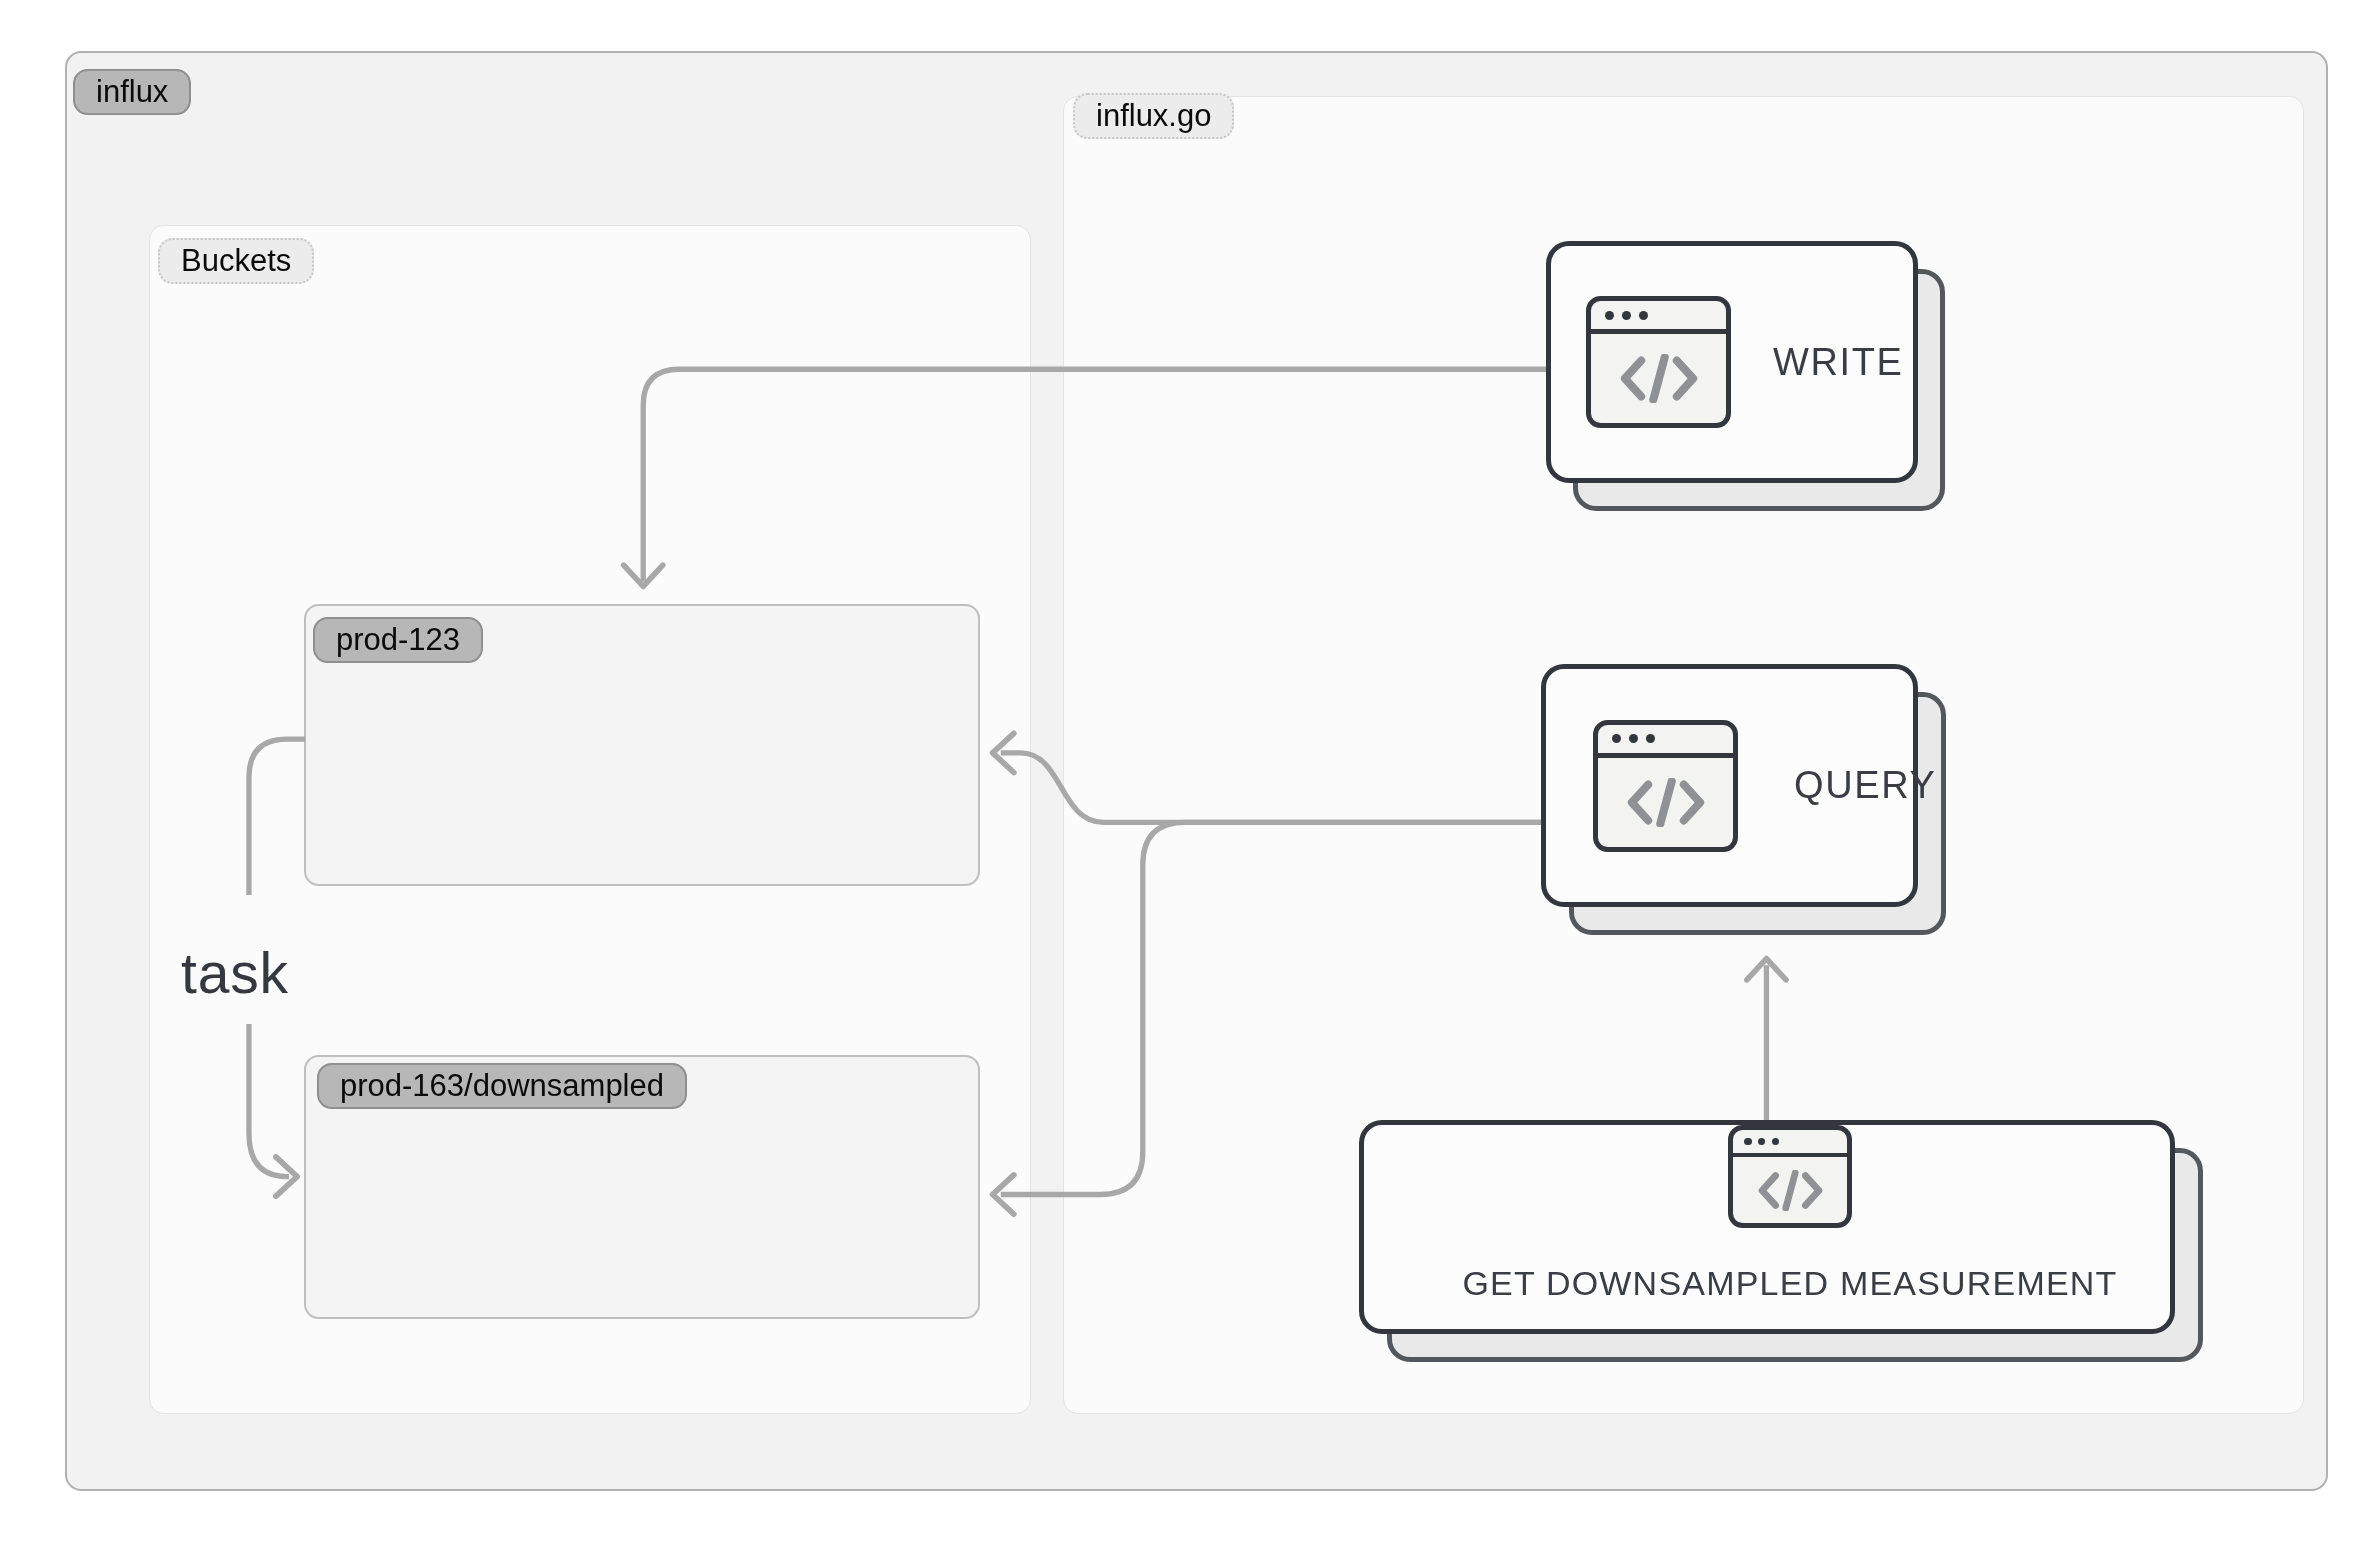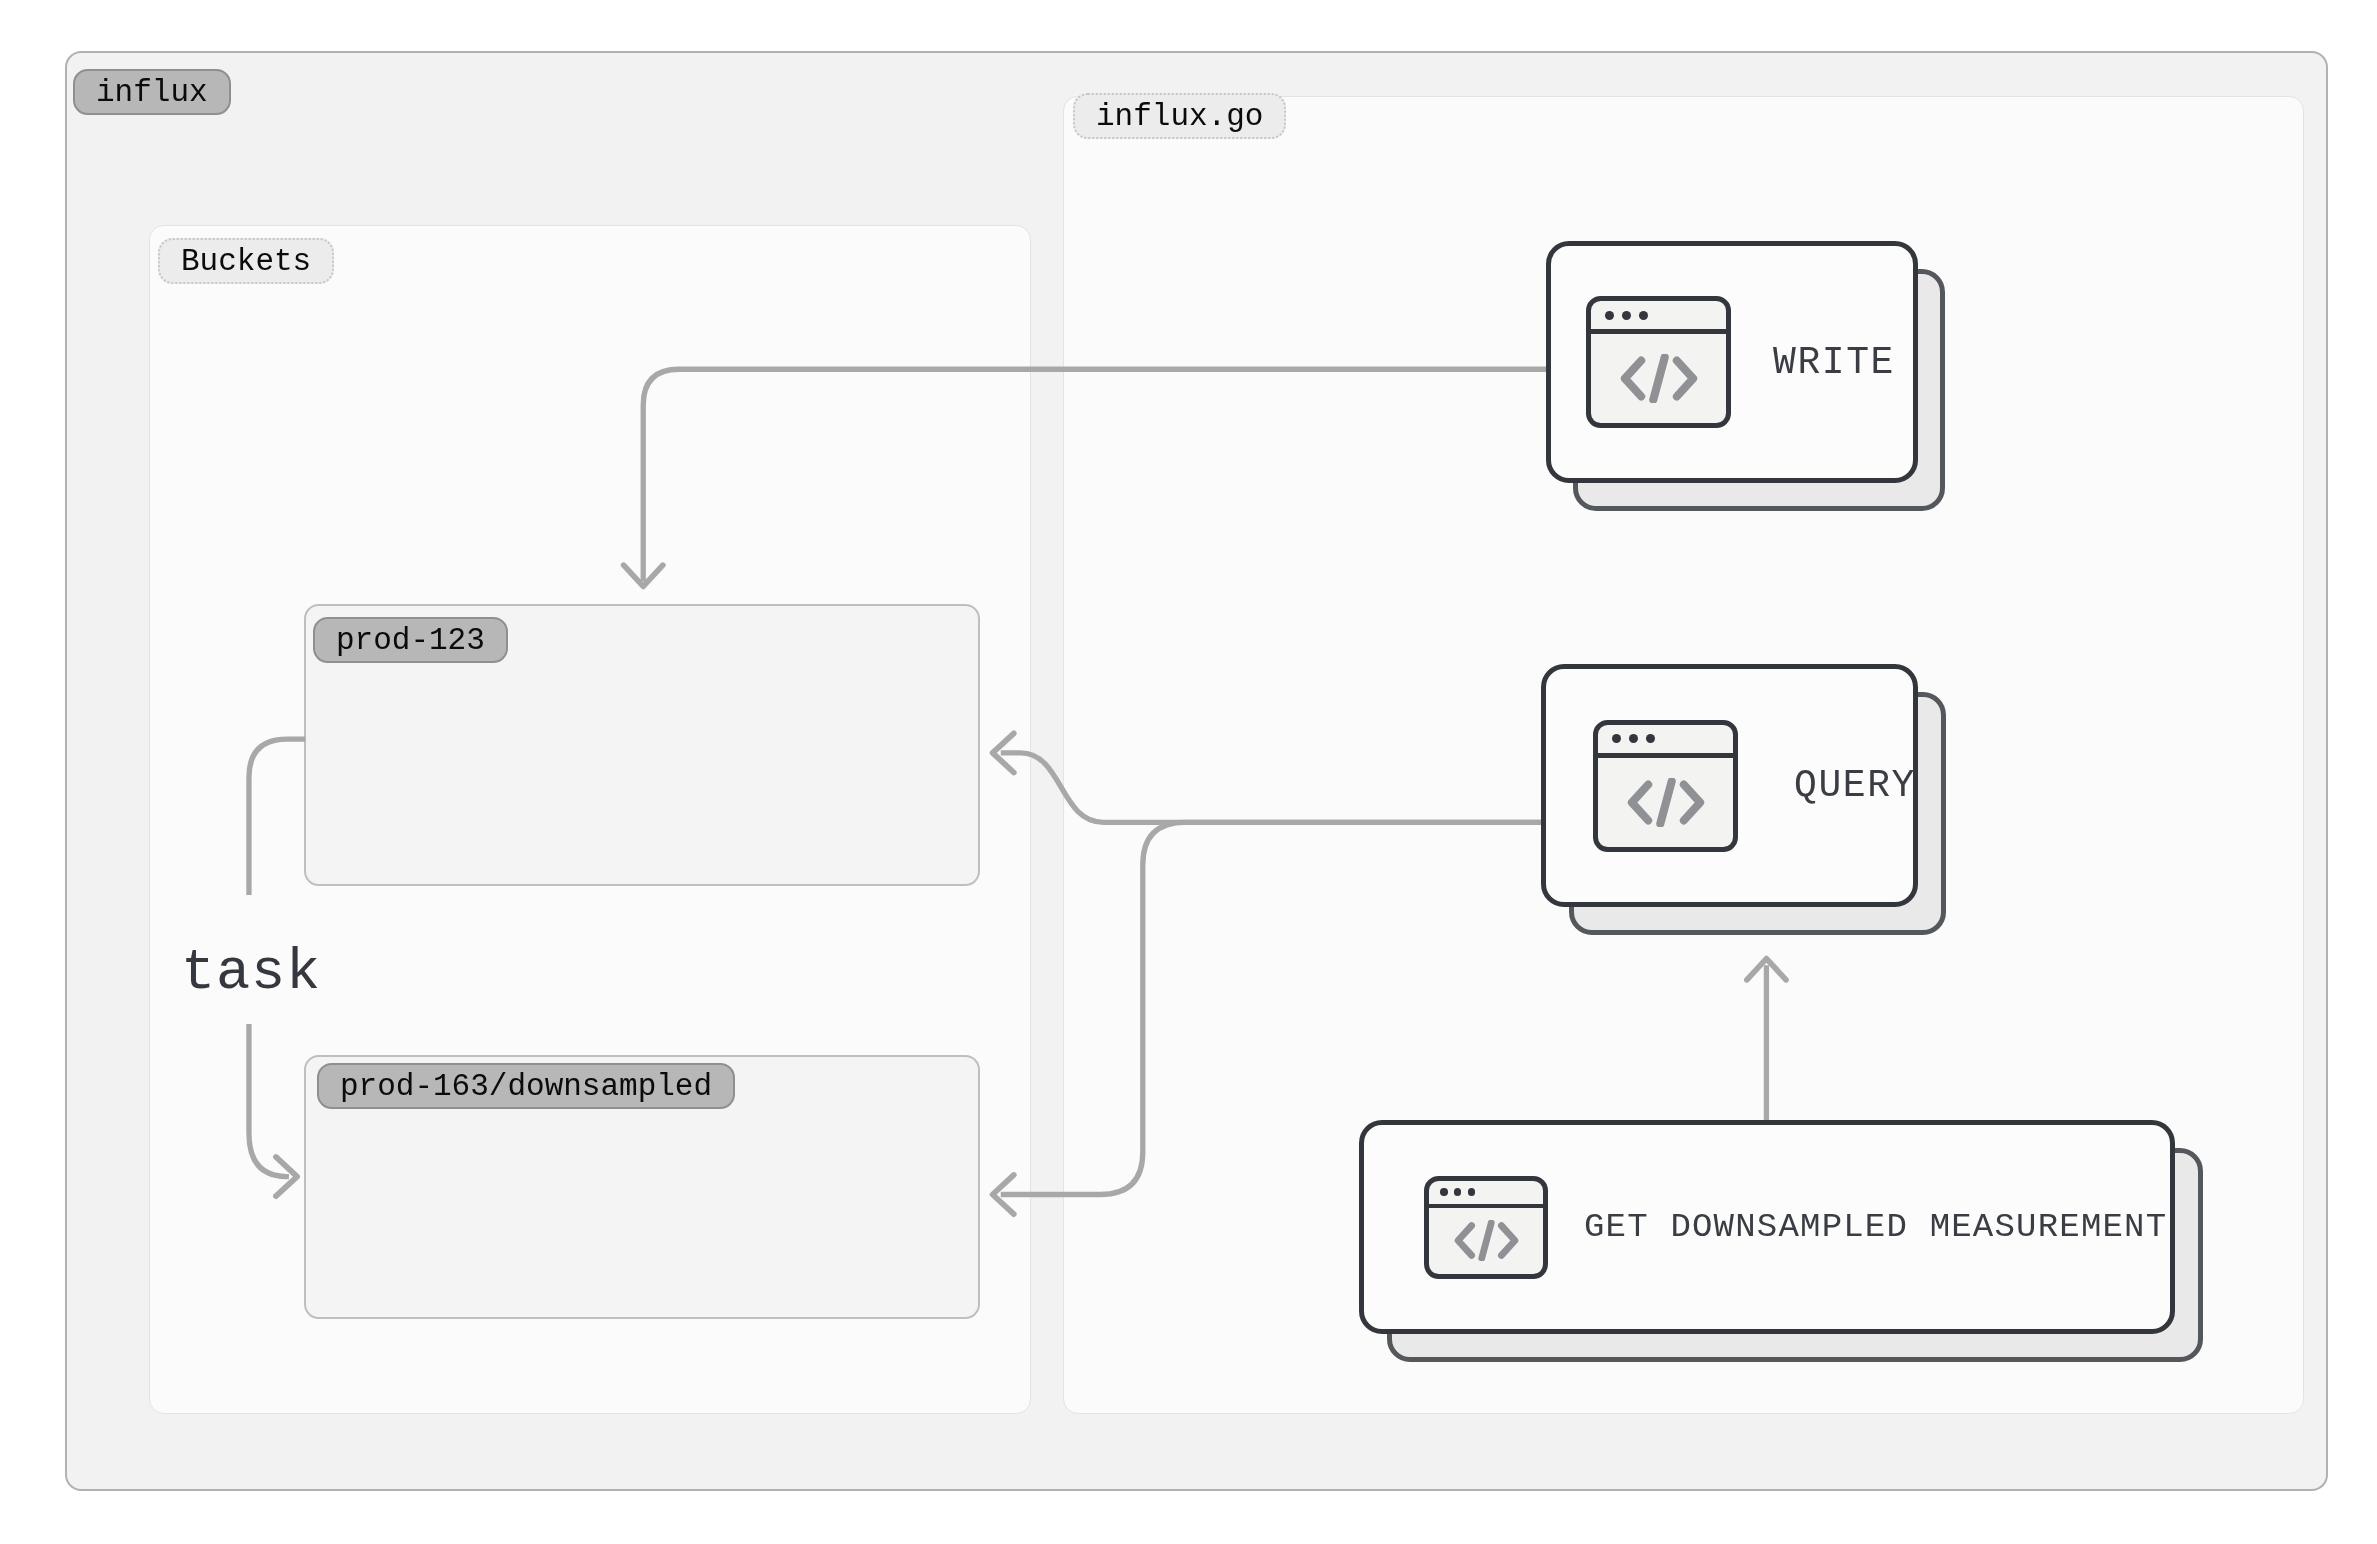--- a/index.html
+++ b/index.html
@@ -18,21 +18,21 @@
     --node-border:#33373d;
     --shadow-fill:#e9e9e9;
     --shadow-border:#54575c;
     --edge:#a8a8a8;
     --node-text:#3a3d44;
     --glyph:#8f9194;
   }
   *{margin:0;padding:0;box-sizing:border-box;}
   html,body{width:2377px;height:1545px;background:var(--canvas-bg);overflow:hidden;
     font-family:"Liberation Sans", sans-serif;}
-  .canvas{position:relative;width:2377px;height:1288px;background:var(--canvas-bg);font-family:Liberation Mono, monospace;}
+  .canvas{position:relative;width:2377px;height:1288px;background:var(--canvas-bg);}
 
   .container{position:absolute;border-radius:16.3px;}
   .outer{left:65px;top:51px;width:2263px;height:1440px;
     background:var(--outer-fill);border:2.4px solid var(--outer-border);}
   .inner{background:var(--inner-fill);border:1.6px solid var(--inner-border);border-radius:14.7px;}
   .buckets{left:149px;top:225px;width:882px;height:1189px;}
   .influxgo{left:1063px;top:96px;width:1241px;height:1318px;}
 
   .pill{position:absolute;display:flex;align-items:center;height:46px;
     padding:0 21px;border-radius:14.7px;font-size:31px;color:#0b0b0b;white-space:nowrap;}
@@ -53,21 +53,21 @@
 
   .node,.node-shadow{position:absolute;border-radius:23px;border:5.7px solid var(--node-border);}
   .node{background:var(--node-fill);display:flex;align-items:center;}
   .node-shadow{background:var(--shadow-fill);border-color:var(--shadow-border);}
   .node-label{font-size:38px;color:var(--node-text);letter-spacing:1.6px;white-space:nowrap;}
 
   .node-write{left:1546px;top:241px;width:372px;height:242px;padding-left:35px;gap:42px;}
   .shadow-write{left:1573px;top:269px;width:372px;height:242px;}
   .node-query{left:1541px;top:664px;width:377px;height:243px;padding-left:47px;gap:56px;}
   .shadow-query{left:1569px;top:692px;width:377px;height:243px;}
-  .node-get{left:1359px;top:1120px;width:816px;height:214px;padding-left:60px;gap:36px;}
+  .node-get{left:1359px;top:1120px;width:816px;height:214px;padding-left:46px;gap:36px;flex-direction:column;}
   .shadow-get{left:1387px;top:1148px;width:816px;height:214px;}
   .node-get .node-label{font-size:34px;letter-spacing:1.2px;}
 
   .win-icon{border:5.7px solid var(--node-border);border-radius:14.7px;background:#f3f3f2;
     display:flex;flex-direction:column;overflow:hidden;flex:none;}
   .win-big{width:145px;height:132px;}
   .win-small{width:124px;height:103px;}
   .win-top{display:flex;align-items:center;gap:8.2px;padding-left:14px;
     border-bottom:5.7px solid var(--node-border);height:33px;flex:none;}
   .win-small .win-top{height:27px;gap:6.5px;padding-left:11.4px;border-bottom-width:4.9px;}

